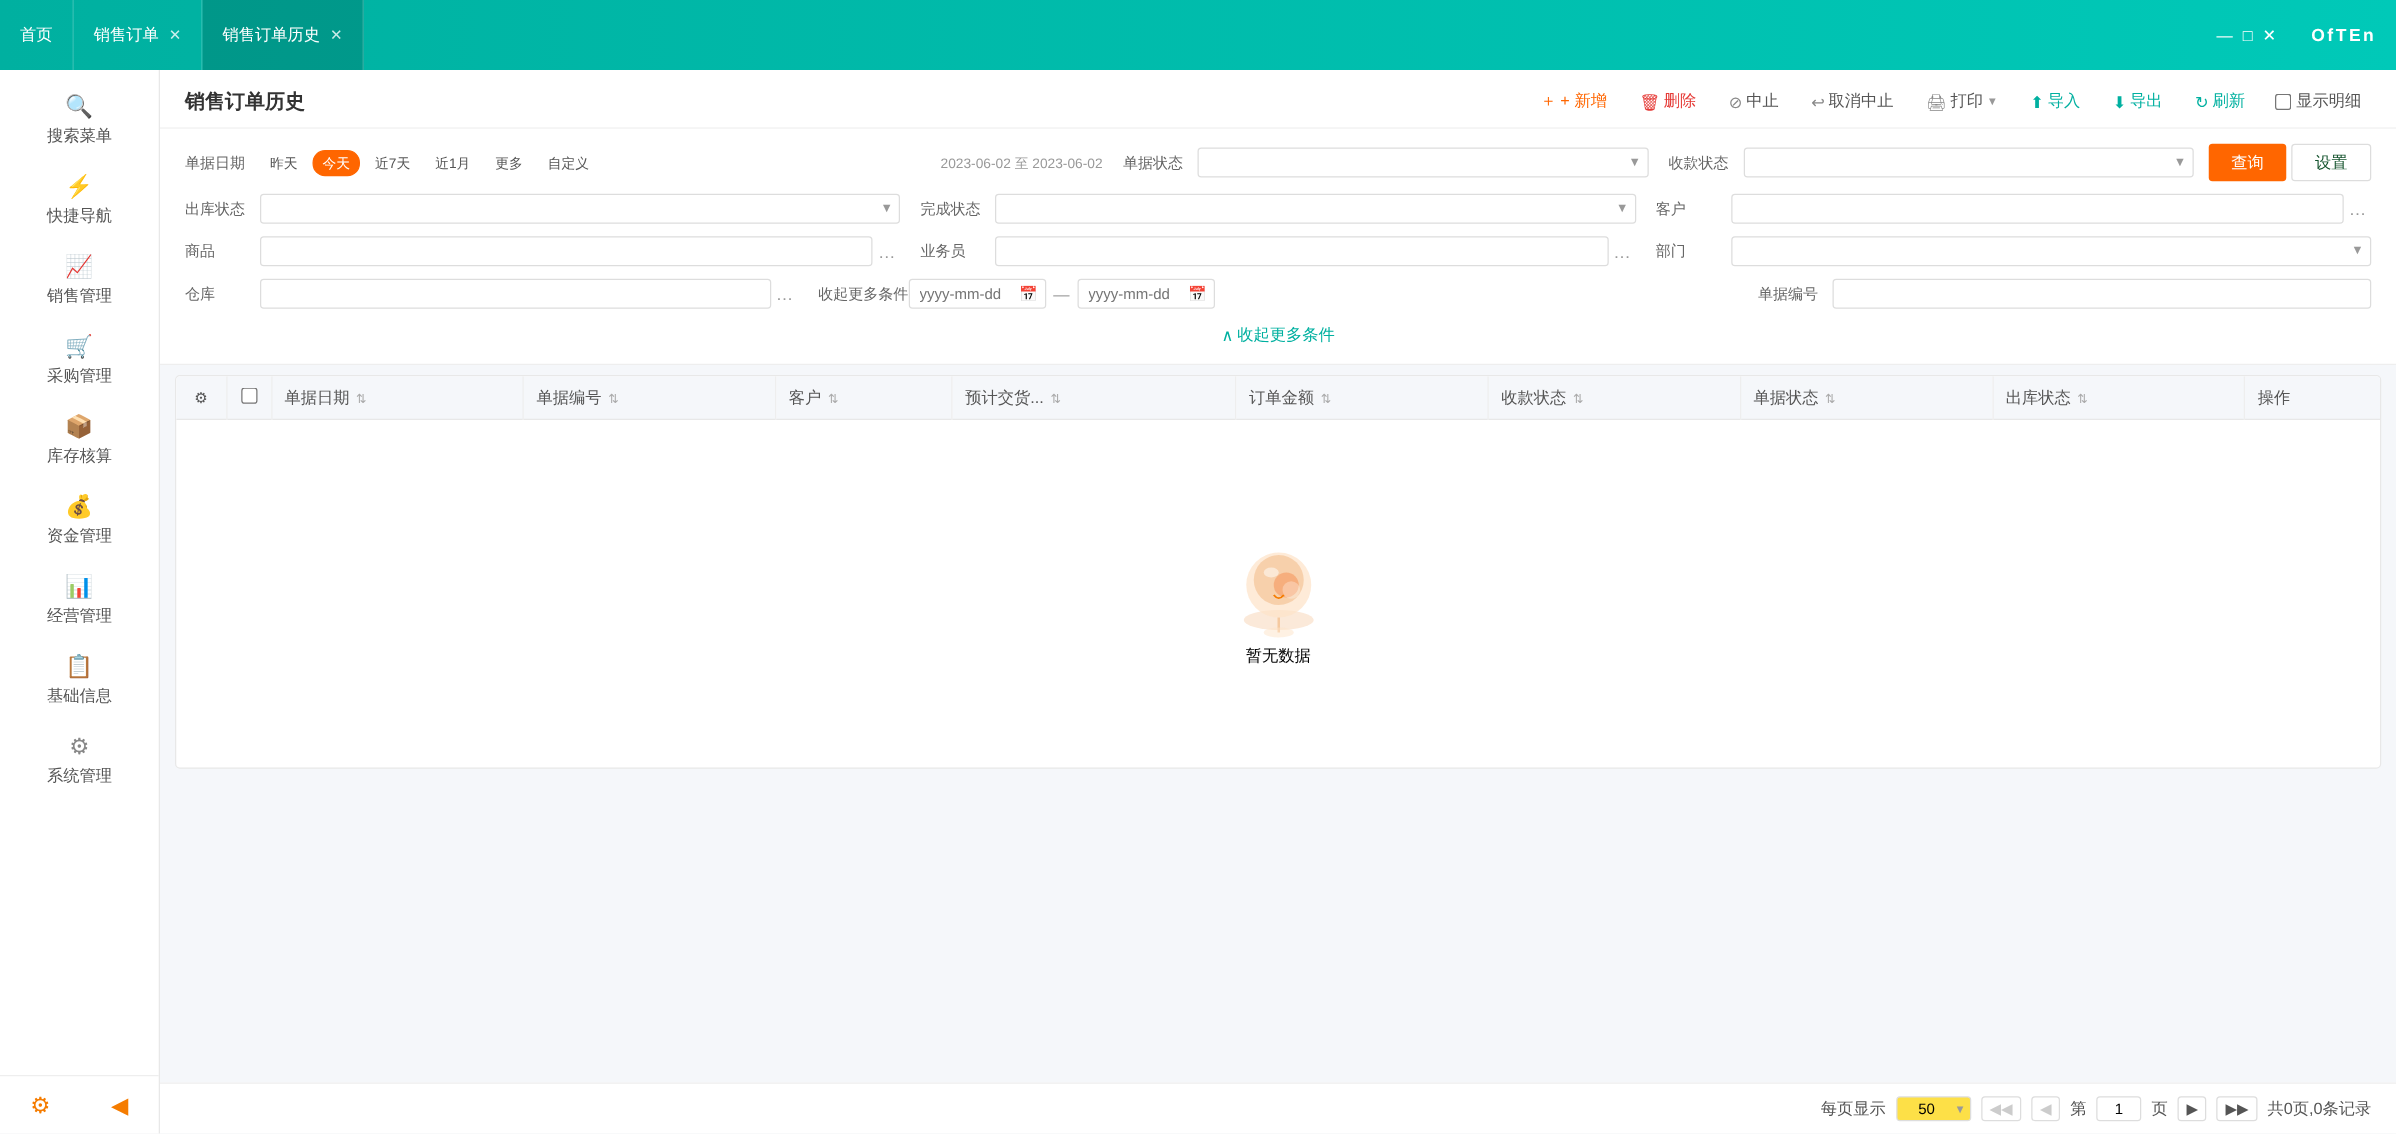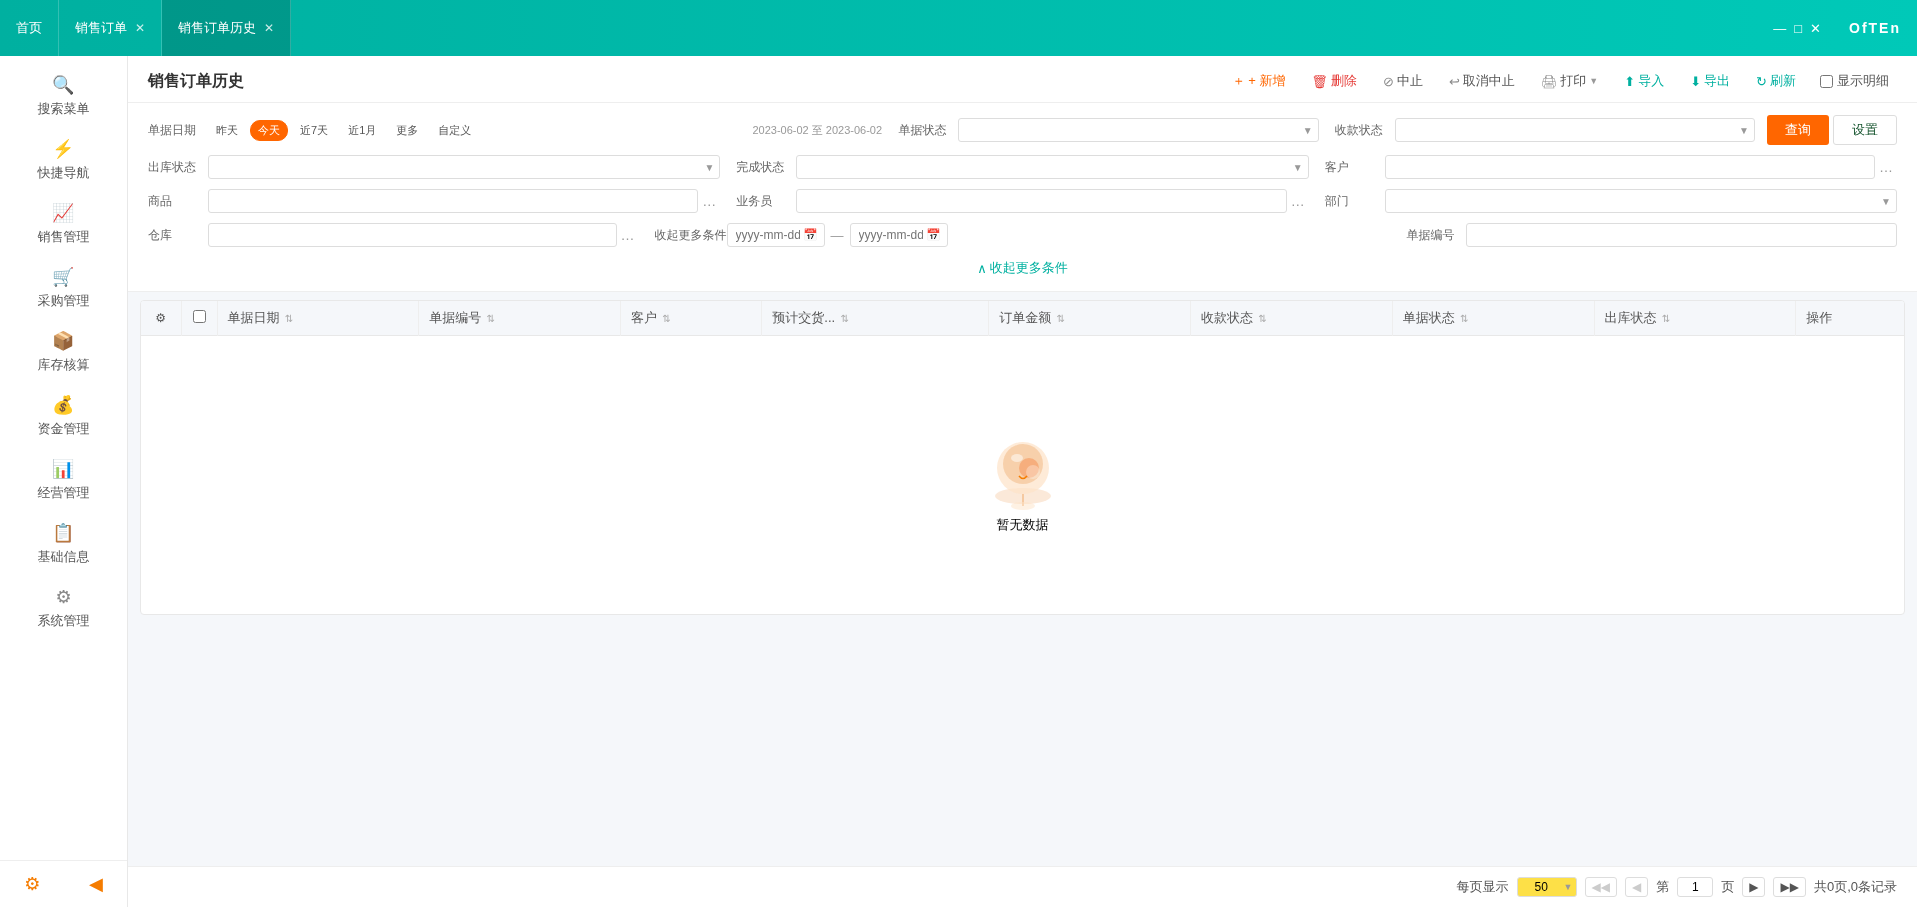--- a/index.html
+++ b/index.html
@@ -273,21 +273,21 @@
       align-items: center;
     }
     .date-input {
       border: 1px solid #ddd;
       border-radius: 3px;
       padding: 4px 24px 4px 8px;
       font-size: 12px;
       outline: none;
       color: #737373;
       background: #fff;
-      width: 98px;
+      width: 110px;
     }
     .cal-icon {
       position: absolute;
       right: 6px;
       color: #999;
       font-size: 12px;
       pointer-events: none;
     }
 
     

